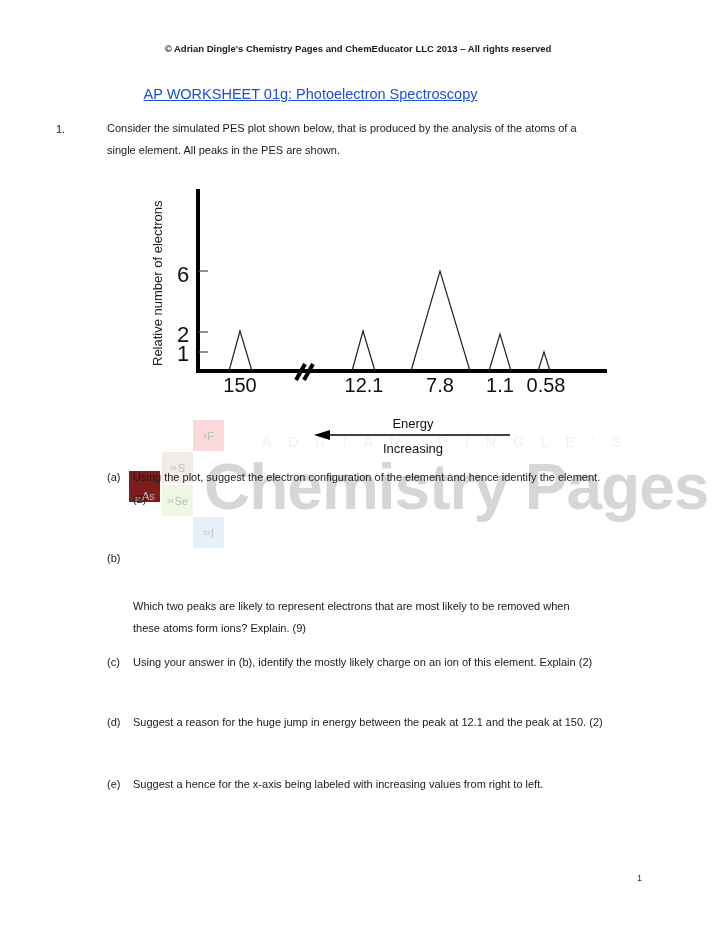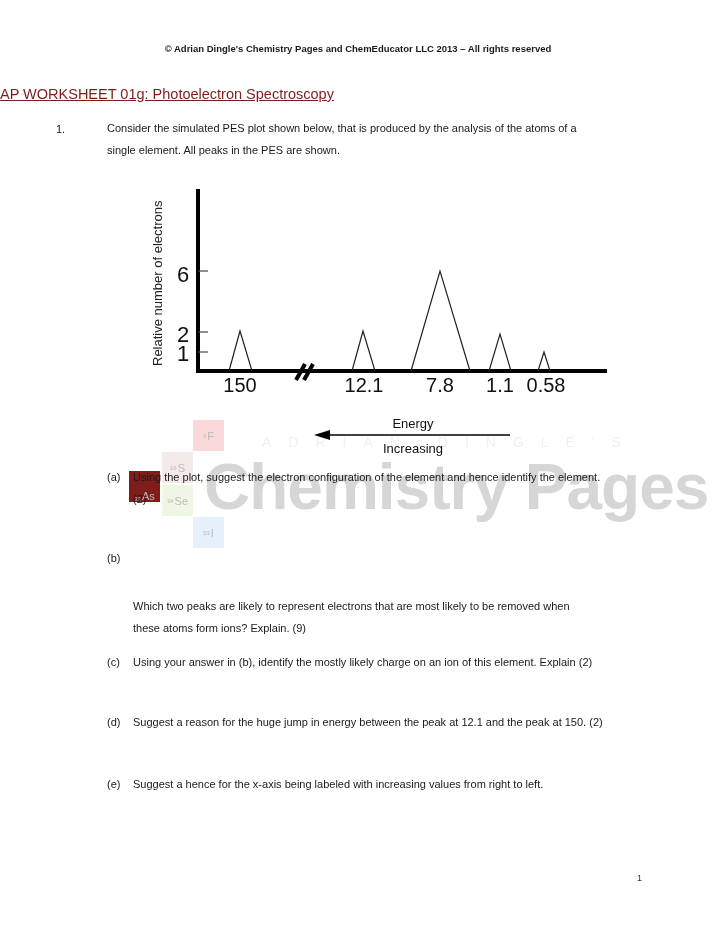--- a/index.html
+++ b/index.html
@@ -6,22 +6,22 @@
     body {
       width: 728px; height: 942px; position: relative; overflow: hidden;
       font-family: "Liberation Sans", sans-serif; color: #111;
     }
     .abs { position: absolute; }
     .copyright {
       top: 43px; left: 0; width: 652px; text-align: center;
       font-size: 9.5px; font-weight: bold; color: #1a1a1a; margin-left: 32px;
     }
     .title {
-      top: 86px; left: 0; width: 621px; 
-      font-size: 14.5px; text-decoration: underline; color: #7f1d1d;
+      top: 86px; left: 0; width: 621px; text-align: center;
+      font-size: 14.5px; text-decoration: underline; color: #1d4ed8;
     }
     .q-num { font-size: 11px; color: #1a1a1a; }
     .q-text { font-size: 11px; line-height: 22px; color: #1a1a1a; }
     .sub-label { font-size: 11px; color: #1a1a1a; }
     .sub-text { font-size: 11px; line-height: 22px; color: #1a1a1a; }
     .page-num { font-size: 9px; color: #333; }
 
     
     .wm-big {
       font-size: 64px; font-weight: bold; color: #c9c9c9; opacity: 0.75;

